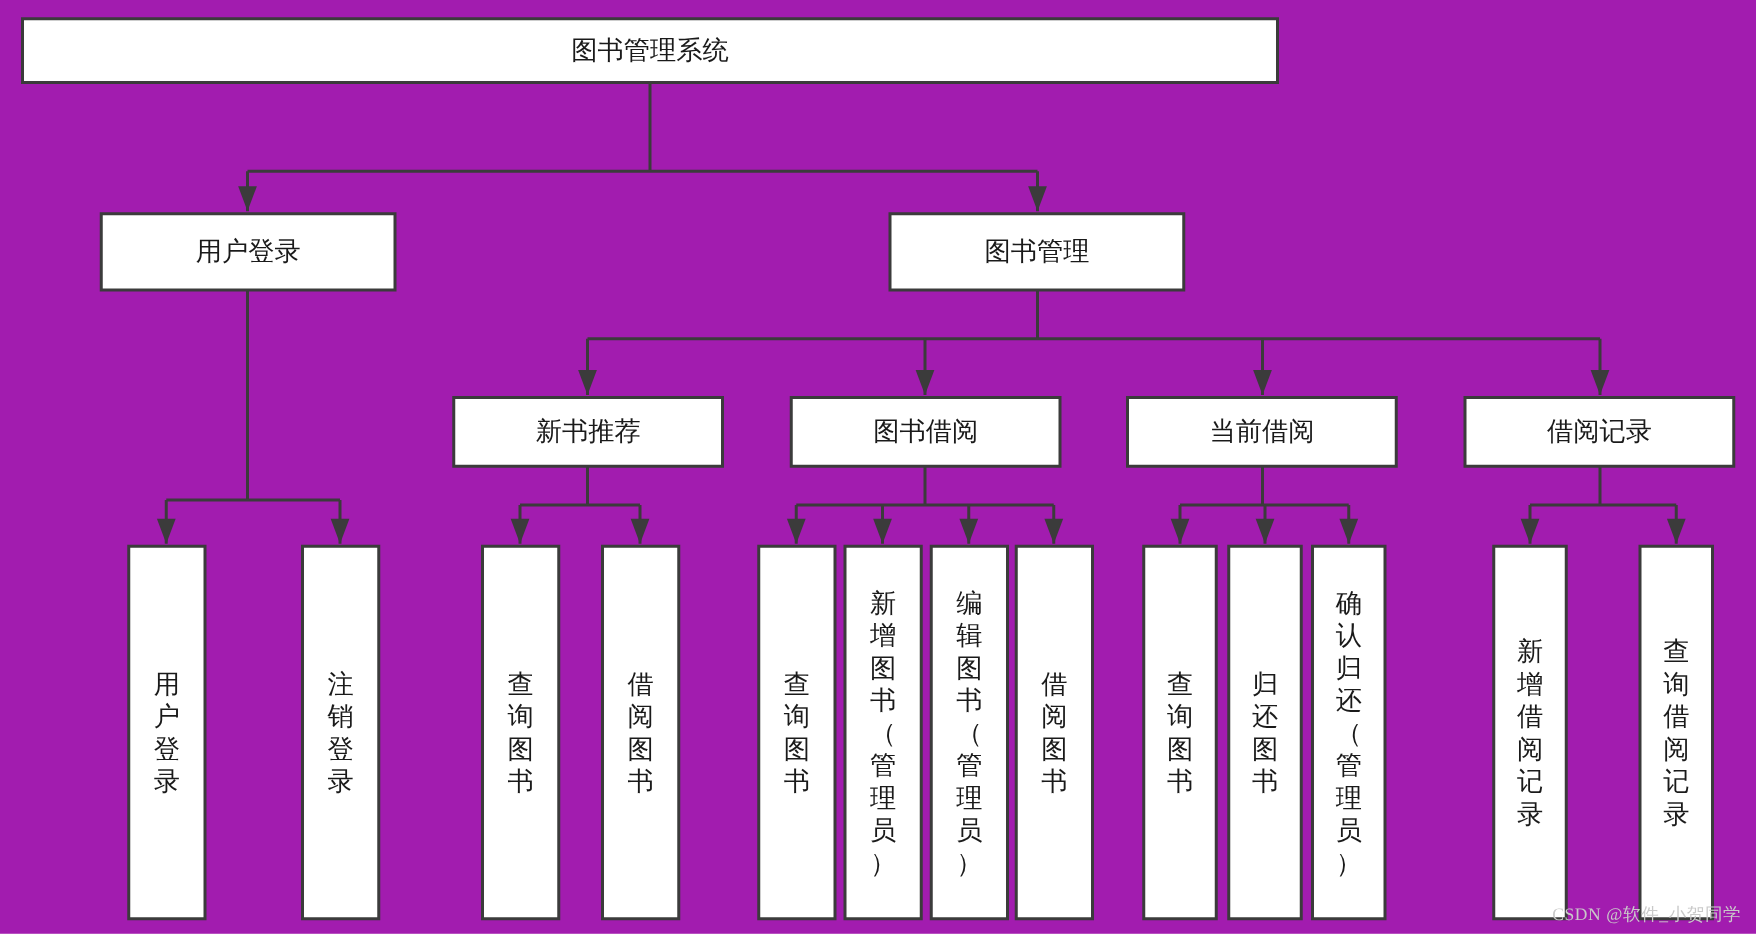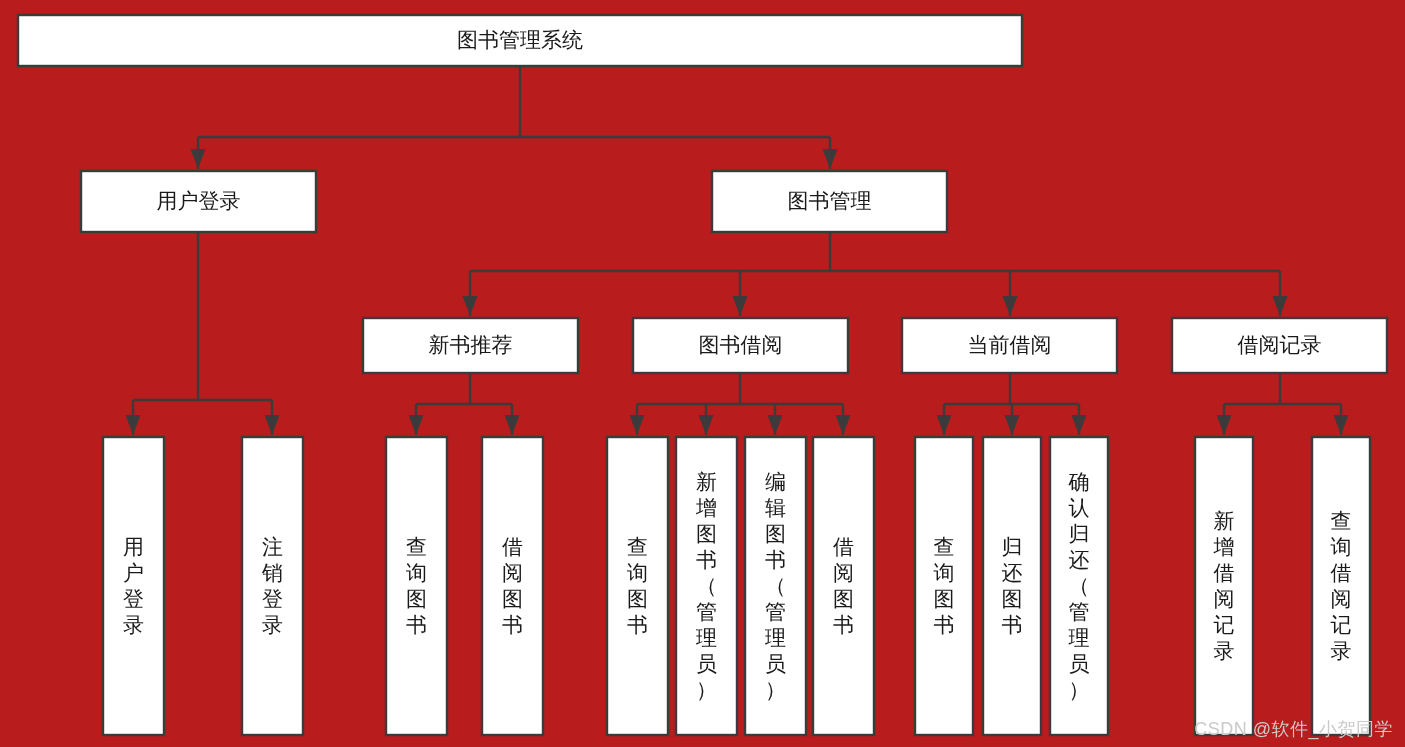--- a/index.html
+++ b/index.html
@@ -11,21 +11,21 @@
   body {
     width: 1405px;
     height: 747px;
     font-family: "Liberation Sans", "DejaVu Sans", sans-serif;
     overflow: hidden;
   }
   #diagram-root {
     position: relative;
     width: 1405px;
     height: 747px;
-    background: #b91c1c;
+    background: #a21caf;
   }
   svg.diagram-canvas {
     position: absolute;
     left: 0;
     top: 0;
     width: 1405px;
     height: 747px;
     display: block;
   }
   .node-box {
@@ -53,22 +53,22 @@
     stroke-linecap: butt;
   }
   .edge-arrow {
     fill: #3b3b3b;
     stroke: none;
   }
   .watermark {
     position: absolute;
     right: 12px;
     bottom: 6px;
-    font-family: Liberation Sans, sans-serif;
-    font-size: 18px;
+    font-family: Liberation Serif, serif;
+    font-size: 14px;
     color: #c9c9c9;
     letter-spacing: 0.5px;
     white-space: nowrap;
     user-select: none;
   }
 </style>
 </head>
 <body>
 
 <div id="diagram-root">

